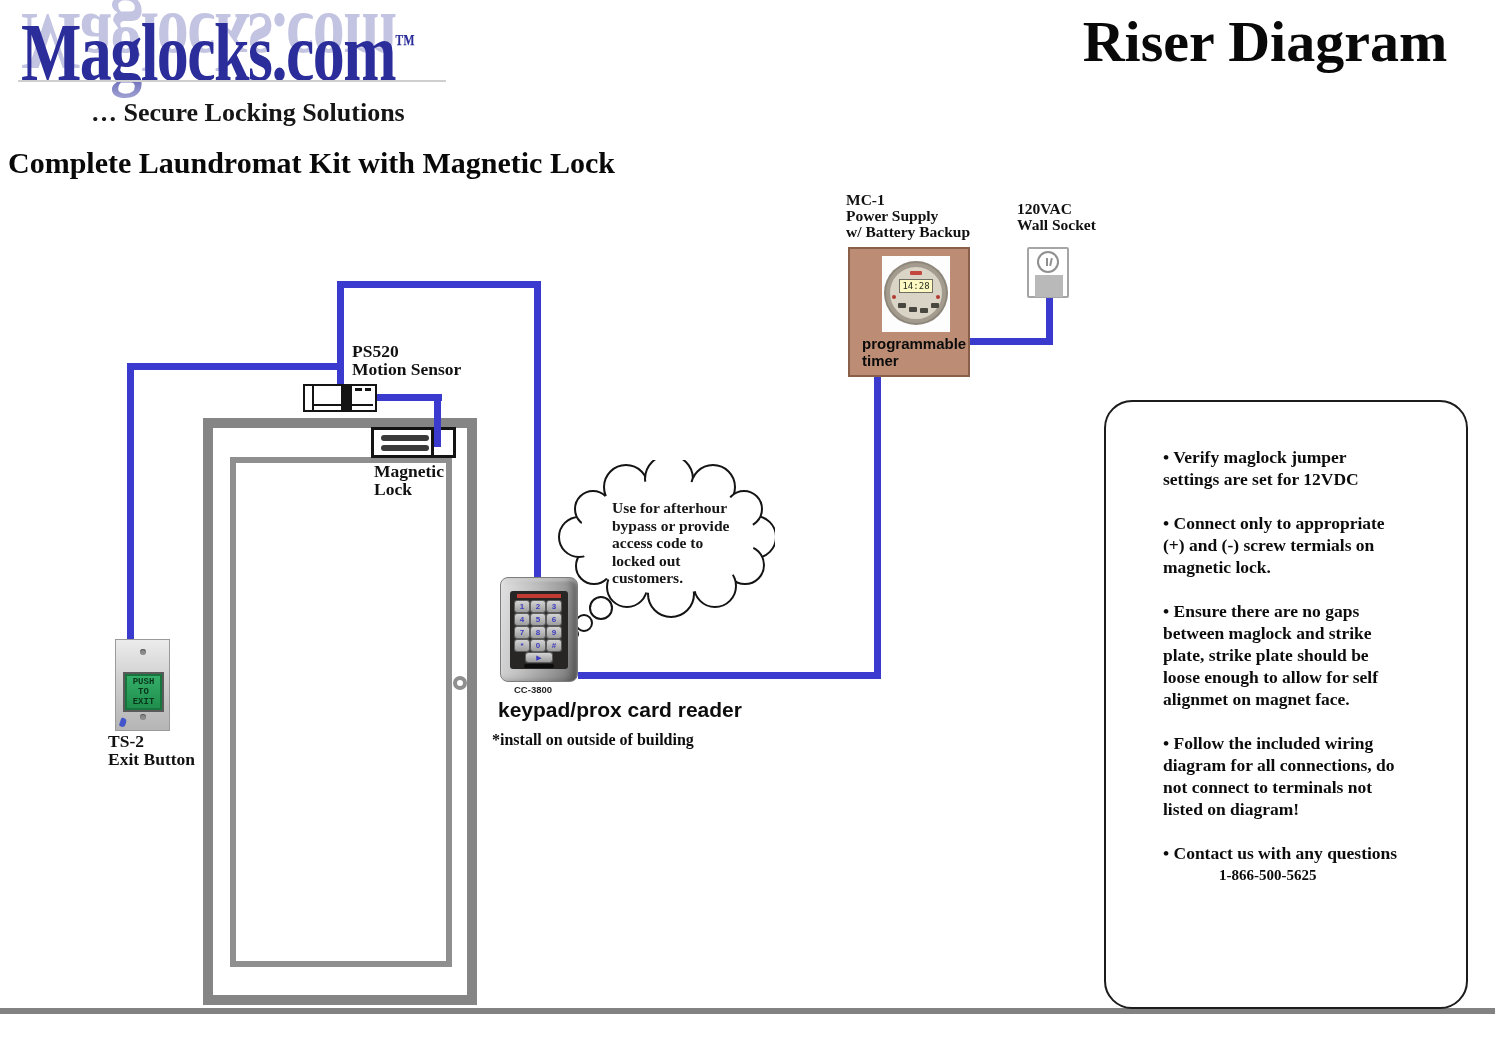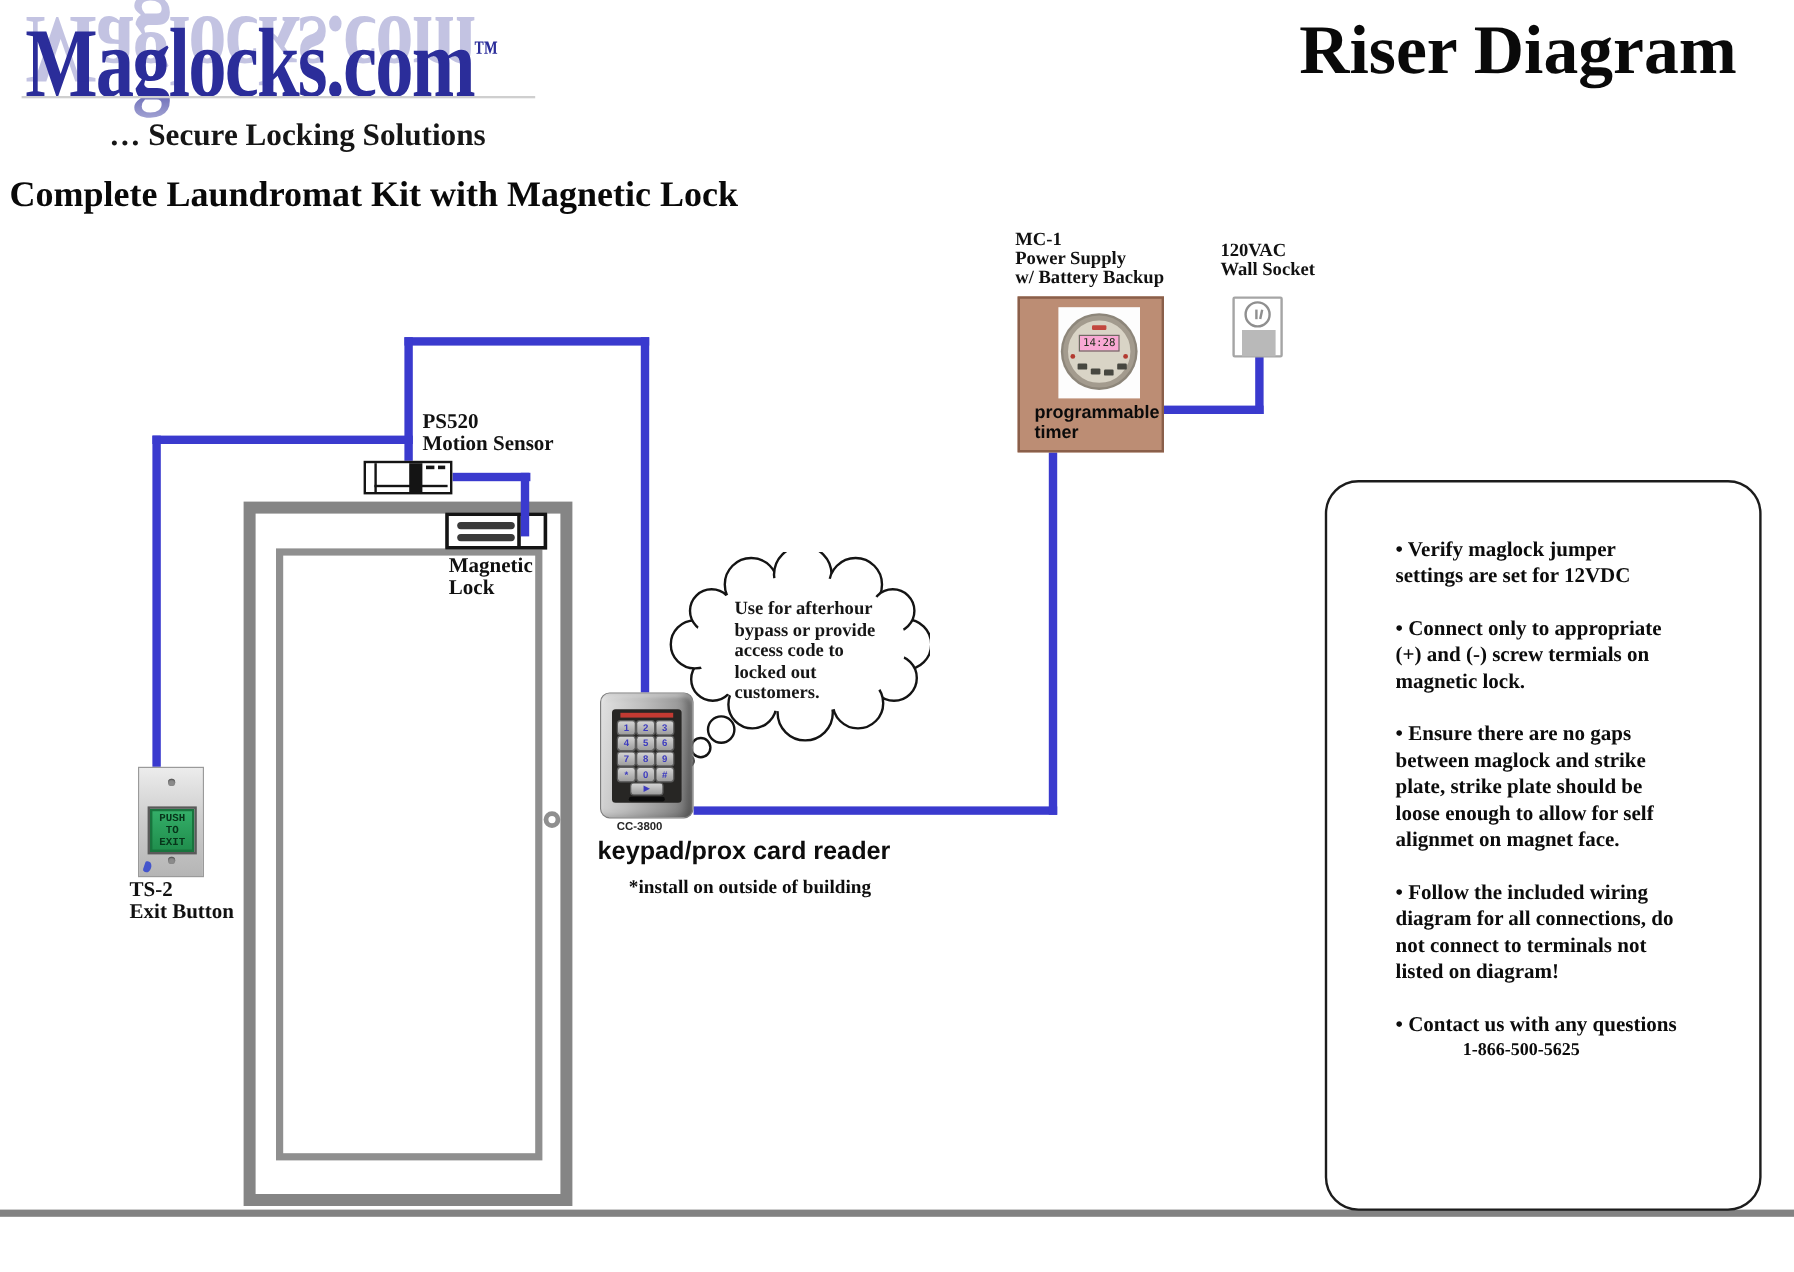--- a/index.html
+++ b/index.html
@@ -81,33 +81,33 @@
                grid-auto-rows:11px;gap:2px;}
   .kp-key{background:linear-gradient(180deg,#d4d4d4,#9d9d9d);border-radius:2px;box-shadow:0 0 0 1px #5c5c5c;
           font-family:"Liberation Sans",sans-serif;font-weight:bold;font-size:8px;line-height:11px;
           color:#3d3bbf;text-align:center;}
   #keypad-fnkey{position:absolute;left:16px;top:62px;width:26px;height:9px;background:linear-gradient(180deg,#d4d4d4,#9d9d9d);
           border-radius:2px;box-shadow:0 0 0 1px #5c5c5c;font-size:7px;line-height:9px;color:#3d3bbf;text-align:center;
           font-family:"Liberation Sans",sans-serif;}
   #keypad-slot{position:absolute;left:14px;top:73px;width:30px;height:4px;background:#0c0c0c;border-radius:2px;}
   #keypad-model{left:514px;top:684px;font-family:"Liberation Sans",sans-serif;font-weight:bold;font-size:9.5px;color:#262626;}
   #keypad-title{left:498px;top:698px;font-family:"Liberation Sans",sans-serif;font-weight:bold;font-size:21px;color:#0d0d0d;}
-  #keypad-note{left:524px;top:731px;font-weight:bold;font-size:16px;color:#0d0d0d;}
+  #keypad-note{left:492px;top:731px;font-weight:bold;font-size:16px;color:#0d0d0d;}
 
   
   #thought-bubble{left:553px;top:460px;width:222px;height:188px;}
   #thought-text{left:612px;top:499px;width:140px;font-weight:bold;font-size:15.5px;line-height:17.5px;color:#161616;z-index:6;}
 
   
   #psu-label{left:846px;top:192px;font-weight:bold;font-size:15.5px;line-height:16px;}
   #psu-box{left:848px;top:247px;width:122px;height:130px;background:#bc8d74;border:2px solid #8a5f4a;box-sizing:border-box;z-index:3;}
   #timer-photo{position:absolute;left:32px;top:7px;width:68px;height:76px;background:#fdfdfd;}
   #timer-ring{position:absolute;left:4px;top:7px;width:60px;height:60px;border-radius:50%;
               border:4px solid #a39b8e;background:#d9d4c6;box-shadow:0 0 0 2px #8d867a;box-sizing:border-box;}
-  #timer-lcd{position:absolute;left:9px;top:12px;width:34px;height:14px;background:#f9a8d4;border:1px solid #6d6d62;
+  #timer-lcd{position:absolute;left:9px;top:12px;width:34px;height:14px;background:#fef9c3;border:1px solid #6d6d62;
              font-family:"DejaVu Sans Mono",monospace;font-size:9px;line-height:13px;text-align:center;color:#25301f;box-sizing:border-box;}
   #timer-brand{position:absolute;left:20px;top:4px;width:12px;height:4px;background:#c2473e;border-radius:1px;}
   .timer-btn{position:absolute;width:8px;height:5px;background:#474740;border-radius:1px;top:36px;}
   .timer-dotL{position:absolute;left:2px;top:28px;width:4px;height:4px;background:#b33a30;border-radius:50%;}
   .timer-dotR{position:absolute;right:2px;top:28px;width:4px;height:4px;background:#b33a30;border-radius:50%;}
   #psu-inner-label{position:absolute;left:12px;top:86px;font-family:"Liberation Sans",sans-serif;
                    font-weight:bold;font-size:15px;line-height:17px;color:#0b0b0b;}
 
   
   #socket-label{left:1017px;top:201px;font-weight:bold;font-size:15.5px;line-height:16px;}

